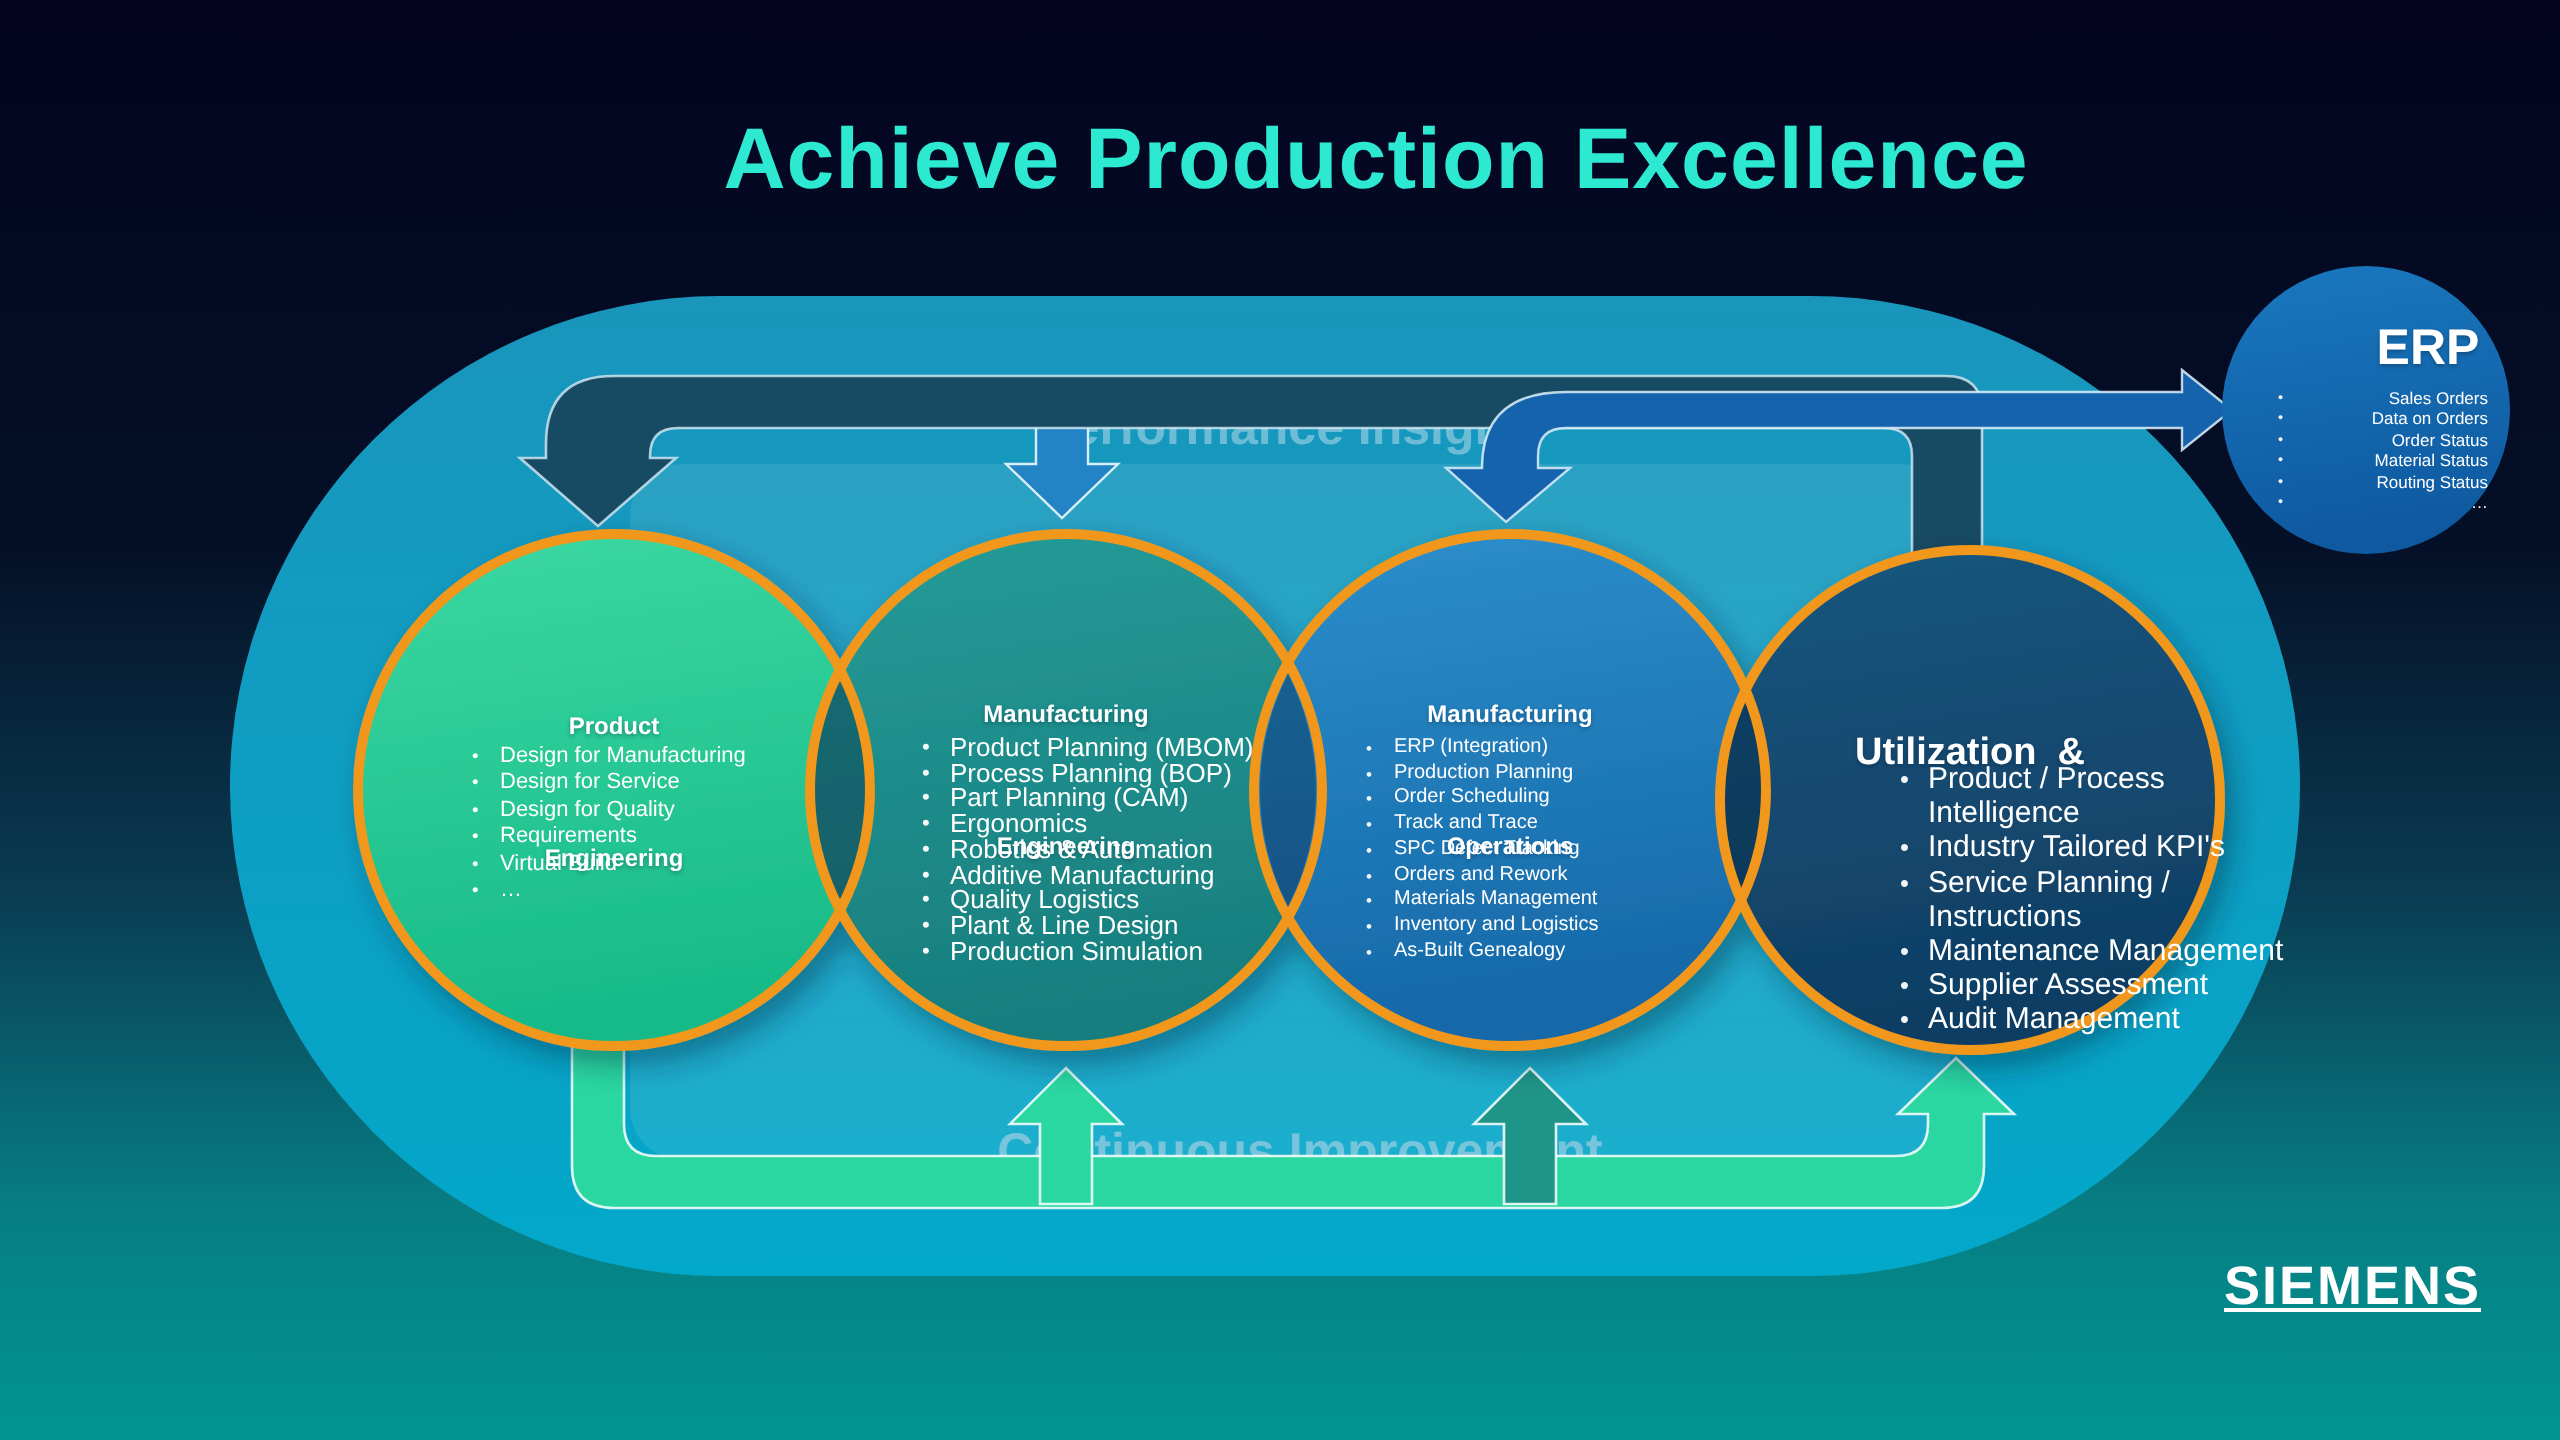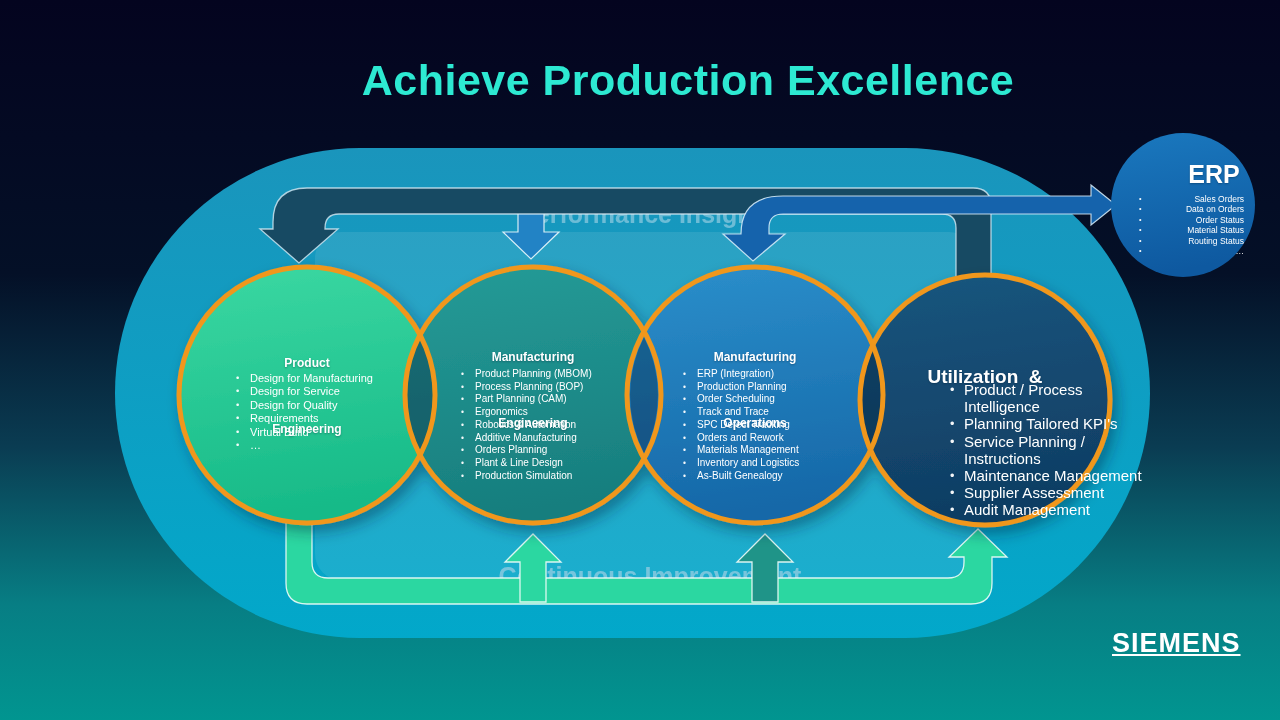--- a/index.html
+++ b/index.html
@@ -30,21 +30,21 @@
   }
   .bubble-title span{display:block;}
   .bubble-list{
     position:absolute;margin:0;padding:0;list-style:none;color:#fff;z-index:4;
   }
   .bubble-list li{position:relative;padding-left:16px;}
   .bubble-list li::before{
     content:"•";position:absolute;left:2px;top:0;font-size:0.85em;opacity:.95;
   }
   .list-c1{left:234px;top:372px;width:195px;font-size:11px;line-height:13.4px;}
-  .list-c2{left:459px;top:368px;width:180px;font-size:10px;line-height:12.7px;}
+  .list-c2{left:459px;top:368px;width:180px;font-size:13px;line-height:12.7px;}
   .list-c3{left:681px;top:368px;width:180px;font-size:10px;line-height:12.7px;}
   .list-c4{left:948px;top:381px;width:195px;font-size:15px;line-height:17.2px;}
   .list-erp{left:1139px;top:194px;width:105px;font-size:8.5px;line-height:10.4px;}
   .list-erp li{padding-left:9px;text-align:right;}
   .list-erp li::before{left:0;}
   .title-c1{left:197px;top:308px;width:220px;}
   .title-c2{left:423px;top:302px;width:220px;}
   .title-c3{left:645px;top:302px;width:220px;}
   .title-c4{left:875px;top:312px;width:220px;font-size:19px;line-height:26px;}
   .title-erp{left:1164px;top:160px;width:100px;font-size:25px;line-height:28px;}
@@ -151,21 +151,21 @@
     <span>Manufacturing</span>
     <span>Engineering</span>
   </div>
   <ul class="bubble-list list-c2">
     <li>Product Planning (MBOM)</li>
     <li>Process Planning (BOP)</li>
     <li>Part Planning (CAM)</li>
     <li>Ergonomics</li>
     <li>Robotics &amp; Automation</li>
     <li>Additive Manufacturing</li>
-    <li>Orders Planning</li>
+    <li>Quality Logistics</li>
     <li>Plant &amp; Line Design</li>
     <li>Production Simulation</li>
   </ul>
 
   <div class="bubble-title title-c3">
     <span>Manufacturing</span>
     <span>Operations</span>
   </div>
   <ul class="bubble-list list-c3">
     <li>ERP (Integration)</li>
@@ -177,21 +177,21 @@
     <li>Materials Management</li>
     <li>Inventory  and Logistics</li>
     <li>As-Built Genealogy</li>
   </ul>
 
   <div class="bubble-title title-c4">
     <span>Utilization  &amp;</span>
   </div>
   <ul class="bubble-list list-c4">
     <li>Product / Process Intelligence</li>
-    <li>Planning Tailored KPI's</li>
+    <li>Industry Tailored KPI's</li>
     <li>Service Planning / Instructions</li>
     <li>Maintenance Management</li>
     <li>Supplier Assessment</li>
     <li>Audit Management</li>
   </ul>
 
   <div class="bubble-title title-erp">ERP</div>
   <ul class="bubble-list list-erp">
     <li>Sales Orders</li>
     <li>Data on Orders</li>

